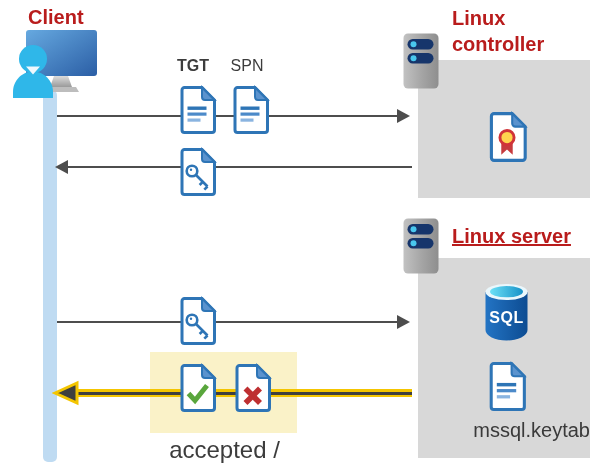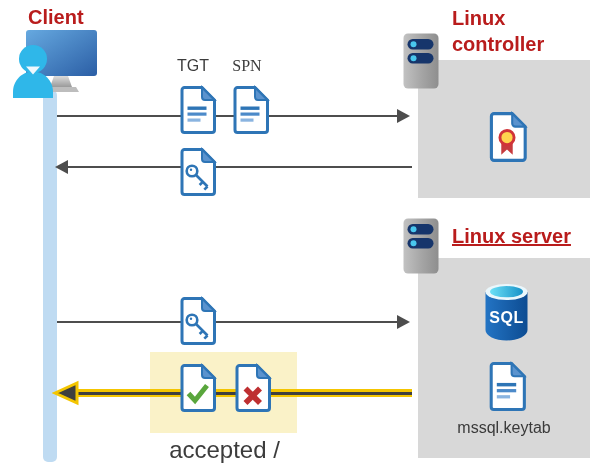--- a/index.html
+++ b/index.html
@@ -6,22 +6,22 @@
   .stage{
     position:relative;width:600px;height:468px;background:#fff;overflow:hidden;
     font-family:"Liberation Sans",sans-serif;
   }
   .abs{position:absolute;}
   .node-label{font-weight:700;color:#b91c1c;font-size:20px;line-height:26px;}
   .client-label{left:28px;top:4px;}
   .dc-label{left:452px;top:5px;width:126px;}
   .linux-label{left:452px;top:223px;width:142px;white-space:nowrap;text-decoration:underline;}
   .msg-label{font-size:16px;color:#3c3c3c;text-align:center;width:50px;}
-  .tgt-label{left:168px;top:57px;}
-  .spn-label{left:222px;top:57px;font-family:Liberation Serif, serif;}
+  .tgt-label{left:168px;top:57px;font-weight:bold;}
+  .spn-label{left:222px;top:57px;}
   .lifeline{left:43px;top:90px;width:14px;height:372px;background:#BFDBF2;border-radius:5px;}
   .node-box{background:#D8D8D8;}
   .dc-box{left:418px;top:60px;width:172px;height:138px;}
   .linux-box{left:418px;top:258px;width:172px;height:200px;}
   .hline{height:2px;background:#4D4D4D;}
   .a1{left:57px;top:115px;width:342px;}
   .a2{left:66px;top:166px;width:346px;}
   .a3{left:57px;top:321px;width:342px;}
   .tri{width:0;height:0;}
   .tri-right{border-top:7px solid transparent;border-bottom:7px solid transparent;border-left:13px solid #4D4D4D;}
@@ -39,21 +39,21 @@
   .key-doc-a{left:177px;top:147px;}
   .key-doc-b{left:177px;top:296px;}
   .check-doc{left:177px;top:363px;}
   .cross-doc{left:232px;top:363px;}
   .cert-doc{left:486px;top:111px;}
   .keytab-doc{left:486px;top:361px;}
   .dc-server{left:402px;top:32px;}
   .linux-server{left:402px;top:217px;}
   .client-icon{left:8px;top:28px;}
   .sql-icon{left:483px;top:282px;}
-  .keytab-label{left:418px;top:419px;width:172px;text-align:center;font-size:16px;color:#3A3A3A;}
+  .keytab-label{left:418px;top:419px;width:172px;text-align:right;font-size:20px;color:#3A3A3A;}
   .result-label{left:137px;top:436px;width:175px;text-align:center;font-size:24px;color:#3C3C3C;}
 </style>
 </head>
 <body>
 
 <div class="stage">
 
   <svg width="0" height="0" style="position:absolute" aria-hidden="true">
     <defs>
       <linearGradient id="gradMonitor" x1="0" y1="0" x2="1" y2="1">

